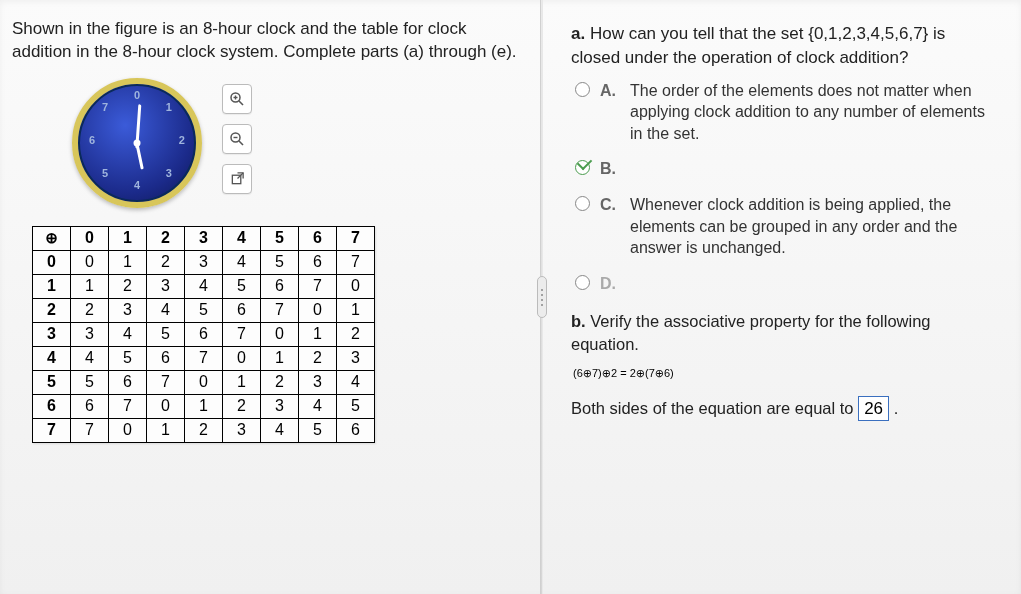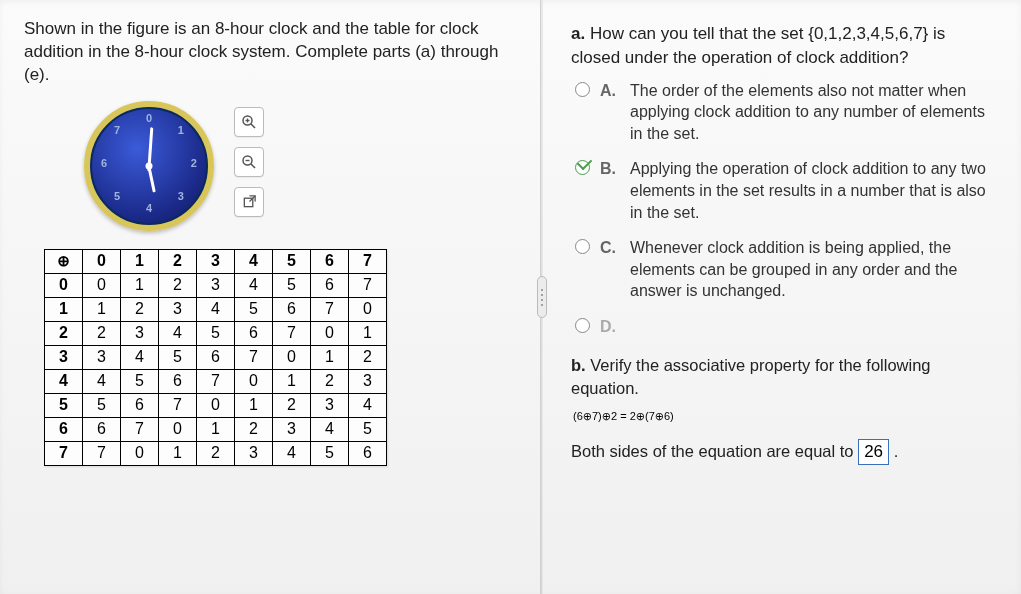--- a/index.html
+++ b/index.html
@@ -13,21 +13,21 @@
   }
   .page {
     display: flex;
     width: 100%;
     height: 100%;
     background: linear-gradient(180deg,#fbfbfb 0%,#f0f0f0 100%);
     box-shadow: inset 0 2px 6px rgba(0,0,0,0.05);
   }
   .left-col {
     flex: 0 0 540px;
-    padding: 18px 14px 10px 24px;
+    padding: 18px 14px 10px 12px;
     position: relative;
   }
   .divider {
     width: 3px;
     background: linear-gradient(180deg,#eaeaea,#d6d6d6);
     border-left:1px solid #d0d0d0;
     border-right:1px solid #e8e8e8;
     position:relative;
   }
   .drag-handle {
@@ -303,26 +303,25 @@
   <div class="right-col">
     <p class="qline">
       <strong>a.</strong>
       <span>How can you tell that the set {0,1,2,3,4,5,6,7} is closed under the operation of clock addition?</span>
     </p>
 
     <div class="choices">
       <div class="choice">
         <div class="radio"></div>
         <div class="letter">A.</div>
-        <div>The order of the elements also not matter when applying clock addition to any number of elements in the set.</div>
+        <div>The order of the elements does not matter when applying clock addition to any number of elements in the set.</div>
       </div>
       <div class="choice selected">
         <div class="radio"></div>
         <div class="letter">B.</div>
-        <div>Applying the operation of clock addition to any two elements in the set results in a number that is also in the set.</div>
       </div>
       <div class="choice">
         <div class="radio"></div>
         <div class="letter">C.</div>
         <div>Whenever clock addition is being applied, the elements can be grouped in any order and the answer is unchanged.</div>
       </div>
       <div class="choice dim">
         <div class="radio"></div>
         <div class="letter">D.</div>
       </div>

